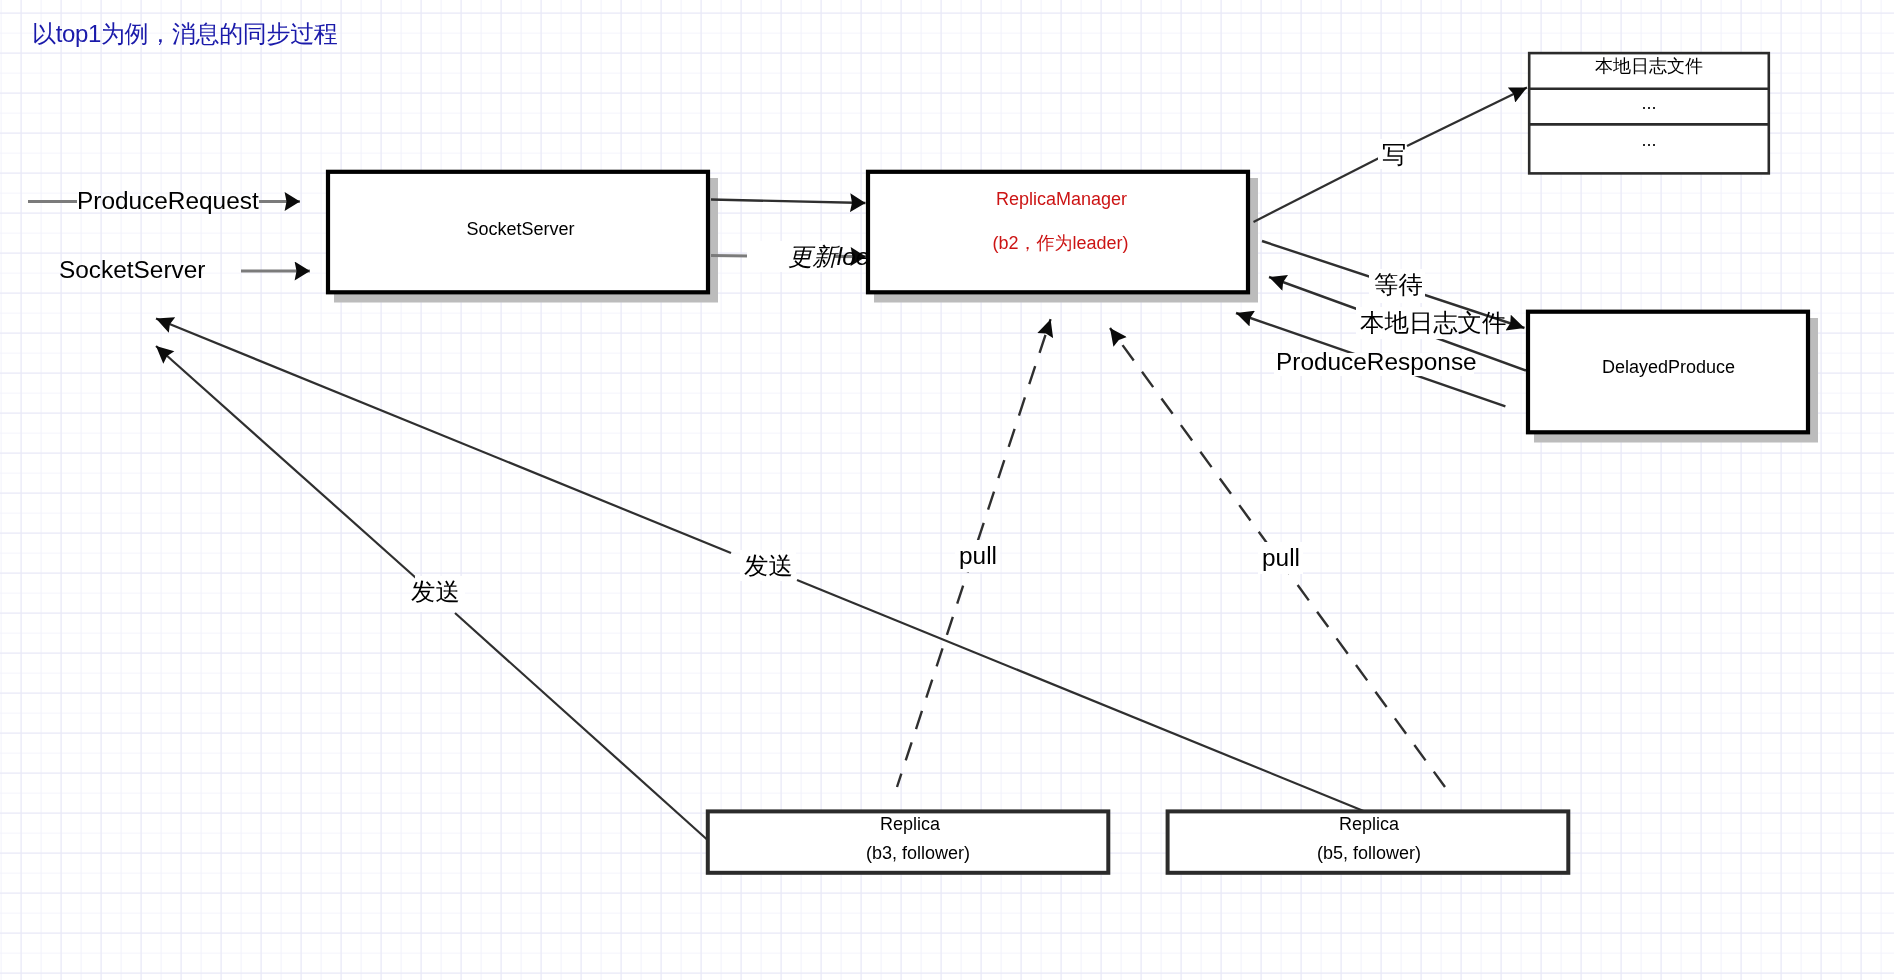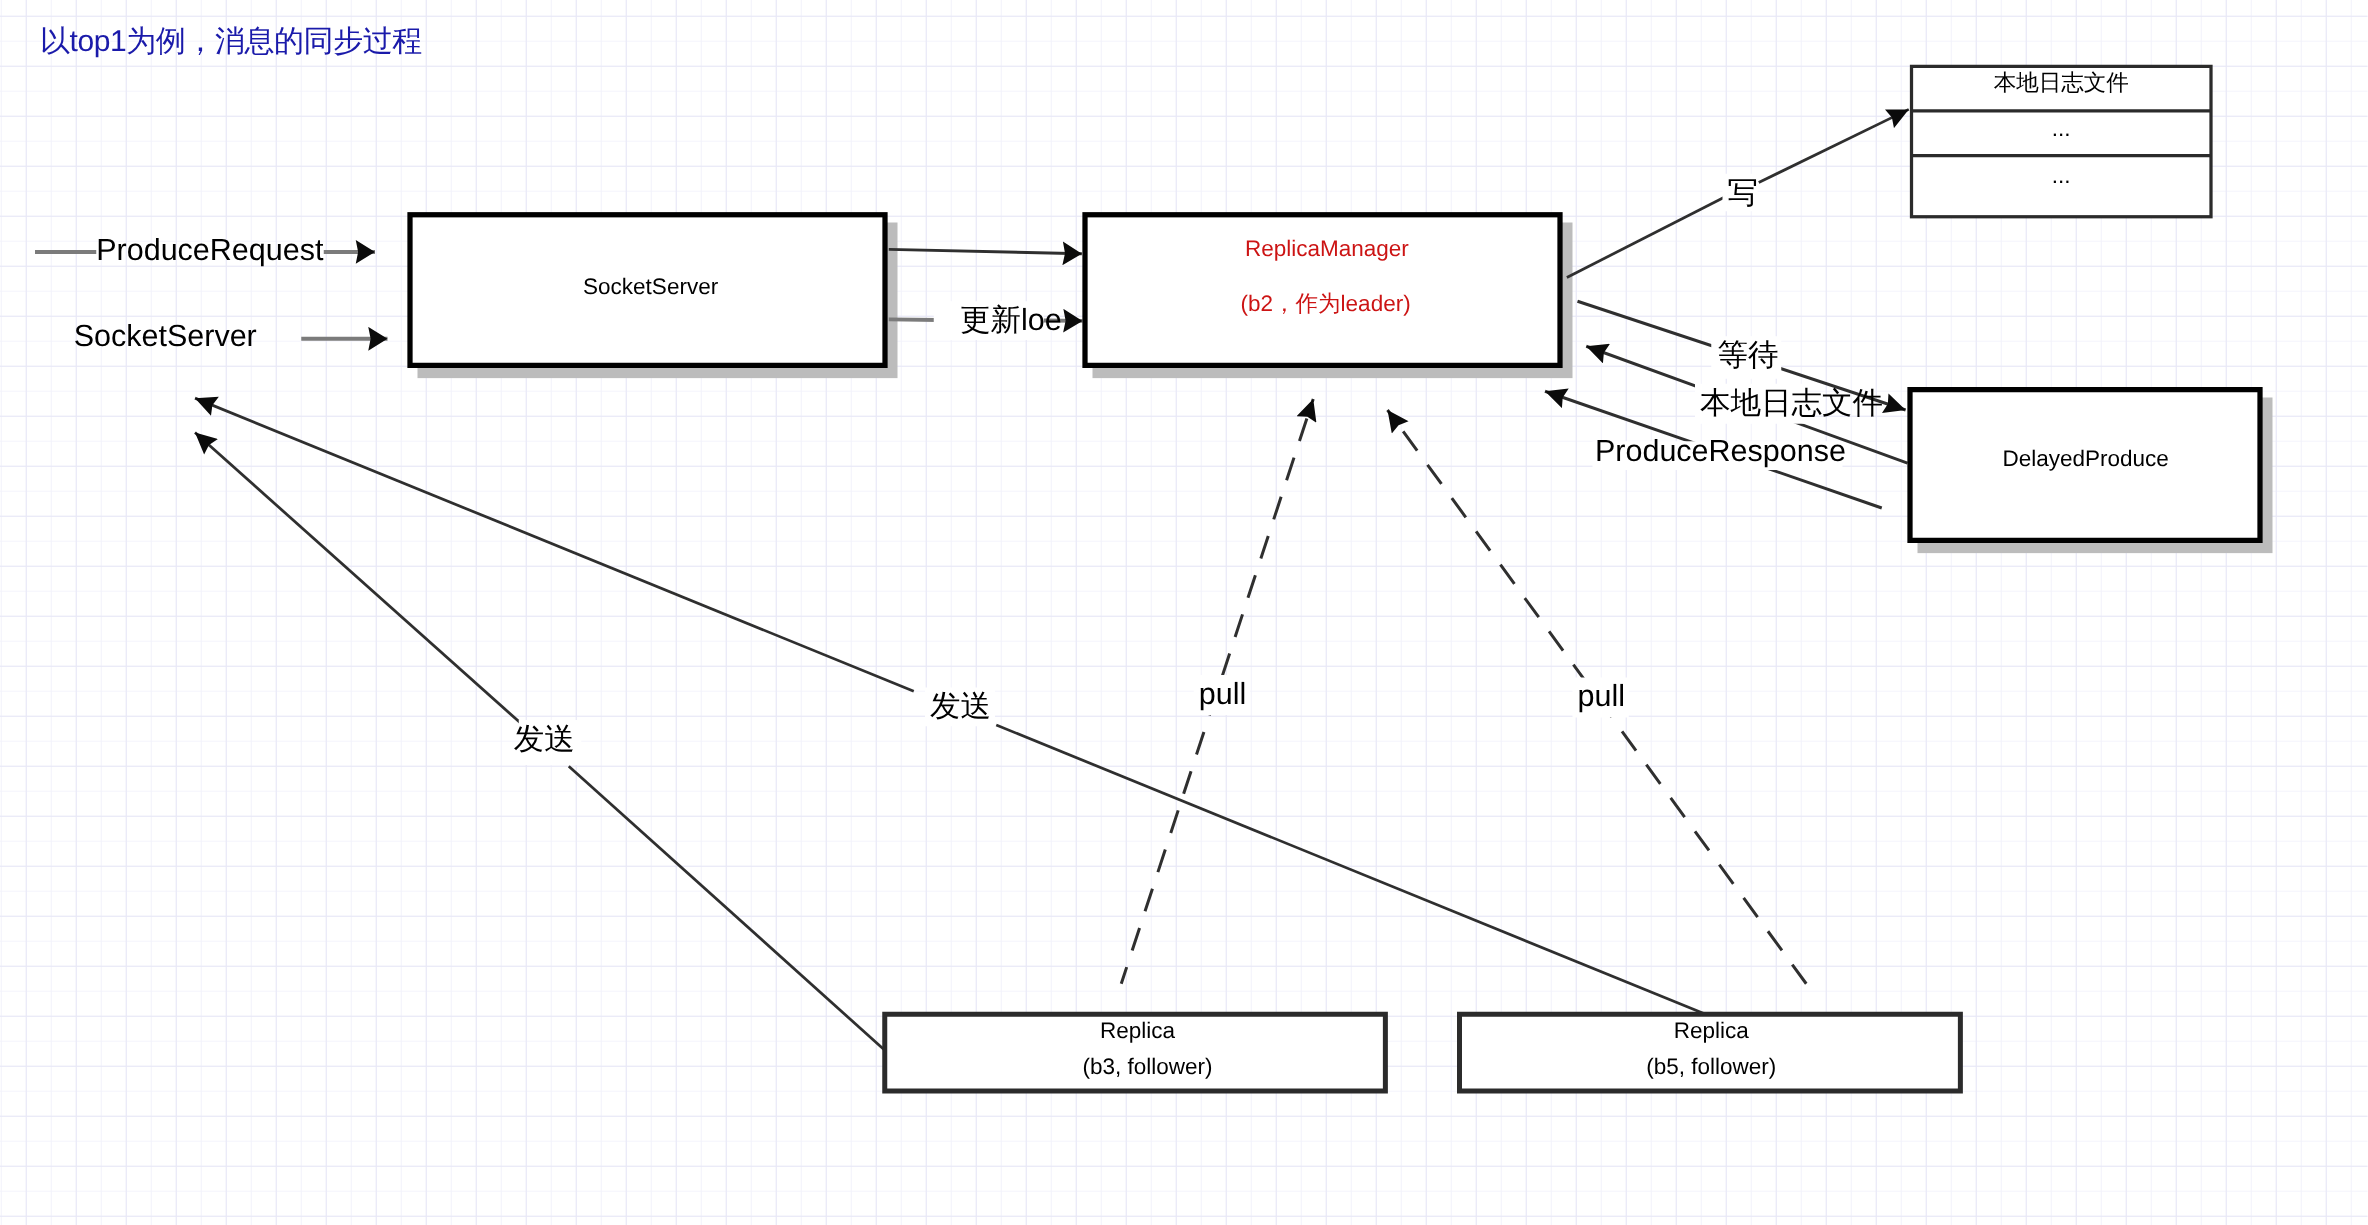--- a/index.html
+++ b/index.html
@@ -100,21 +100,21 @@
       <rect x="1528" y="311.7" width="280" height="120.6" fill="#fff" stroke="#000" stroke-width="4.2"></rect>
       <rect x="707.8" y="811.4" width="400.5" height="61.4" fill="#fff" stroke="#2b2b2b" stroke-width="4"></rect>
       <rect x="1167.6" y="811.4" width="400.7" height="61.4" fill="#fff" stroke="#2b2b2b" stroke-width="4"></rect>
     </g>
   </svg>
 
   <div class="txt title">以top1为例，消息的同步过程</div>
 
   <div class="txt lbl" style="left:77px;top:189px;">ProduceRequest</div>
   <div class="txt lbl" style="left:59px;top:258px;">SocketServer</div>
-  <div class="txt lbl" style="left:768px;top:245px;">更新loe</div>
+  <div class="txt lbl" style="left:788px;top:245px;font-style:italic;">更新loe</div>
   <div class="txt lbl" style="left:1382px;top:143px;">写</div>
   <div class="txt lbl" style="left:1374px;top:273px;">等待</div>
   <div class="txt lbl" style="left:1360px;top:311px;">本地日志文件</div>
   <div class="txt lbl" style="left:1276px;top:350px;">ProduceResponse</div>
   <div class="txt lbl" style="left:744px;top:554px;">发送</div>
   <div class="txt lbl" style="left:411px;top:580px;">发送</div>
   <div class="txt lbl" style="left:959px;top:544px;">pull</div>
   <div class="txt lbl" style="left:1262px;top:546px;">pull</div>
 
   <div class="txt node" style="left:329px;top:220px;width:383px;">SocketServer</div>

